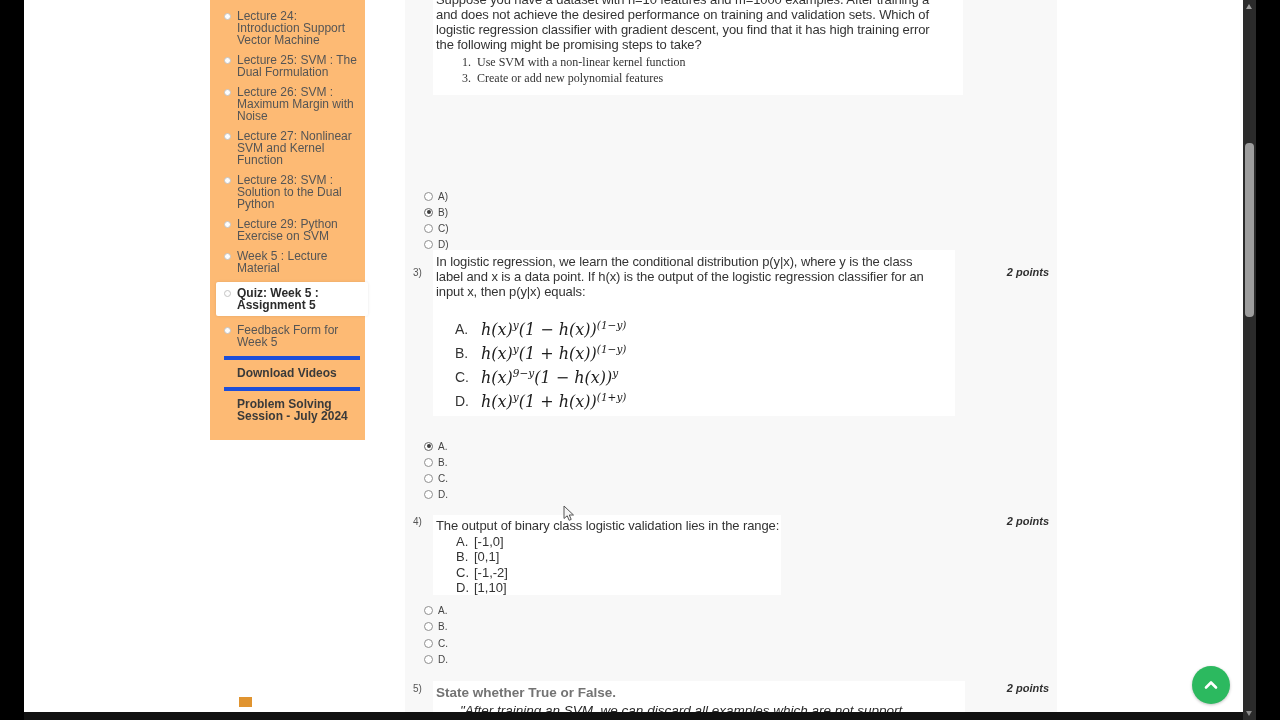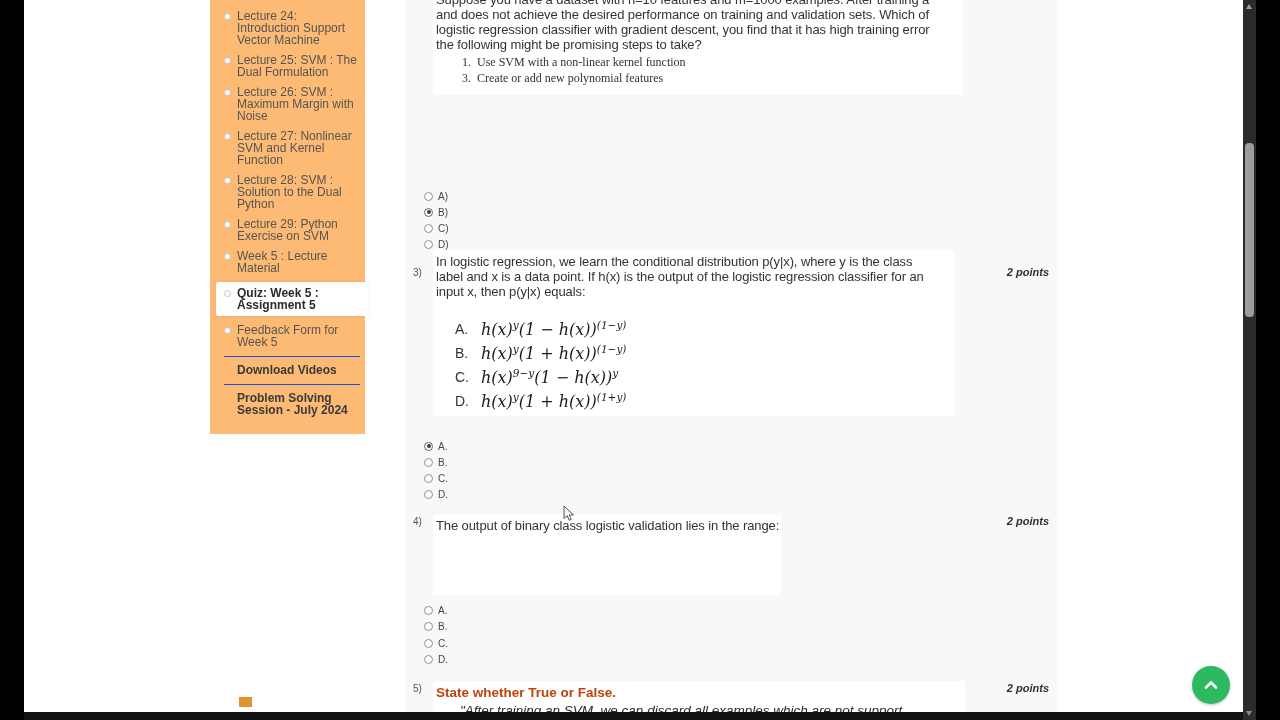--- a/index.html
+++ b/index.html
@@ -20,21 +20,21 @@
 
   
   .sidebar { position:absolute; left:210px; top:0; width:155px; padding:10px 12px 10px 14px;
              background:#fdba74; font-size:12px; line-height:12px; color:#555; z-index:5; }
   .side-item { position:relative; margin-bottom:8px; padding-left:13px; width:136px; cursor:pointer; }
   .side-item.bulleted::before { content:""; position:absolute; left:0; top:3px; width:5px; height:5px;
              border:1px solid #c4c4c4; border-radius:50%; background:#fdfdfd; }
   .side-item.active { background:#ffffff; font-weight:bold; color:#2b2b2b; margin-left:-8px; margin-right:-6px;
              padding:5px 4px 5px 21px; width:152px; box-shadow:0 0 3px rgba(0,0,0,0.10); border-radius:2px; }
   .side-item.active::before { left:8px; top:8px; }
-  .side-item.header { font-weight:bold; color:#3a3a3a; padding-left:13px; padding-top:7px; border-top:1px solid #1d4ed8;
+  .side-item.header { font-weight:bold; color:#3a3a3a; padding-left:13px; padding-top:7px; border-top:4px solid #1d4ed8;
              margin-right:-4px; }
   .side-item.header.first { margin-top:2px; }
 
   
   .quiz { position:absolute; left:405px; top:0; width:652px; height:712px; background:#f8f8f8; z-index:4; }
   .qnum   { position:absolute; left:8px; font-size:10px; color:#555; z-index:6; }
   .points { position:absolute; right:8px; font-size:11px; font-style:italic; font-weight:bold; color:#2f2f2f; z-index:6; }
   .qbody  { position:absolute; left:28px; background:#ffffff; z-index:5; }
   .pline  { white-space:nowrap; font-size:13px; line-height:15px; letter-spacing:-0.1px; color:#333; }
   .plist  { margin-top:3px; }
@@ -50,21 +50,21 @@
   .radio.checked::after { content:""; position:absolute; left:1.5px; top:1.5px; width:4px; height:4px;
              border-radius:50%; background:#3d3d3d; }
   .rlabel { font-size:10px; color:#444; margin-left:5px; }
 
   
   .math-row { white-space:nowrap; height:24px; display:flex; align-items:center; }
   .mlabel { font-size:14px; color:#333; width:26px; flex:0 0 auto; }
   .formula { font-family:"DejaVu Serif", serif; font-style:italic; font-size:16px; color:#1c1c1c; }
   .formula sup { font-size:10.5px; font-style:italic; vertical-align:super; line-height:0; }
 
-  .q5-title { font-size:13.5px; font-weight:bold; color:#c2410c; white-space:nowrap; }
+  .q5-title { font-size:13.5px; font-weight:bold; color:#737373; white-space:nowrap; }
   .q5-quote { margin-top:3px; padding-left:24px; font-size:13.5px; font-style:italic; color:#2a2a2a; white-space:nowrap; }
 
   
   .scroll-top { position:absolute; left:1192px; top:666px; width:38px; height:38px; border-radius:50%;
              background:#2cb95f; z-index:40; cursor:pointer; box-shadow:0 1px 3px rgba(0,0,0,0.25);
              display:flex; align-items:center; justify-content:center; }
   .orange-marker { position:absolute; left:239px; top:697px; width:13px; height:10px; background:#e09430; z-index:10; }
   .cursor { position:absolute; left:563px; top:505px; z-index:50; pointer-events:none; }
 </style>
 </head>
@@ -159,20 +159,26 @@
           <span class="radio"></span>
           <span class="rlabel">D.</span>
         </div>
     </section>
 
     <section>
       <div class="qnum" style="top:516px">4)</div>
       <div class="points" style="top:515px">2 points</div>
       <div class="qbody" style="top:515px; width:348px; height:80px; padding:3px 0 0 3px;">
         <div class="pline">The output of binary class logistic validation lies in the range:</div>
+        <div class="optlist" style="margin-top:1px;">
+          <div class="row" style="padding-left:20px;"><span class="olabel">A.</span><span>[-1,0]</span></div>
+          <div class="row" style="padding-left:20px;"><span class="olabel">B.</span><span>[0,1]</span></div>
+          <div class="row" style="padding-left:20px;"><span class="olabel">C.</span><span>[-1,-2]</span></div>
+          <div class="row" style="padding-left:20px;"><span class="olabel">D.</span><span>[1,10]</span></div>
+        </div>
       </div>
       <div class="radio-row" style="top:604px">
           <span class="radio"></span>
           <span class="rlabel">A.</span>
         </div>
       <div class="radio-row" style="top:620px">
           <span class="radio"></span>
           <span class="rlabel">B.</span>
         </div>
       <div class="radio-row" style="top:637px">

